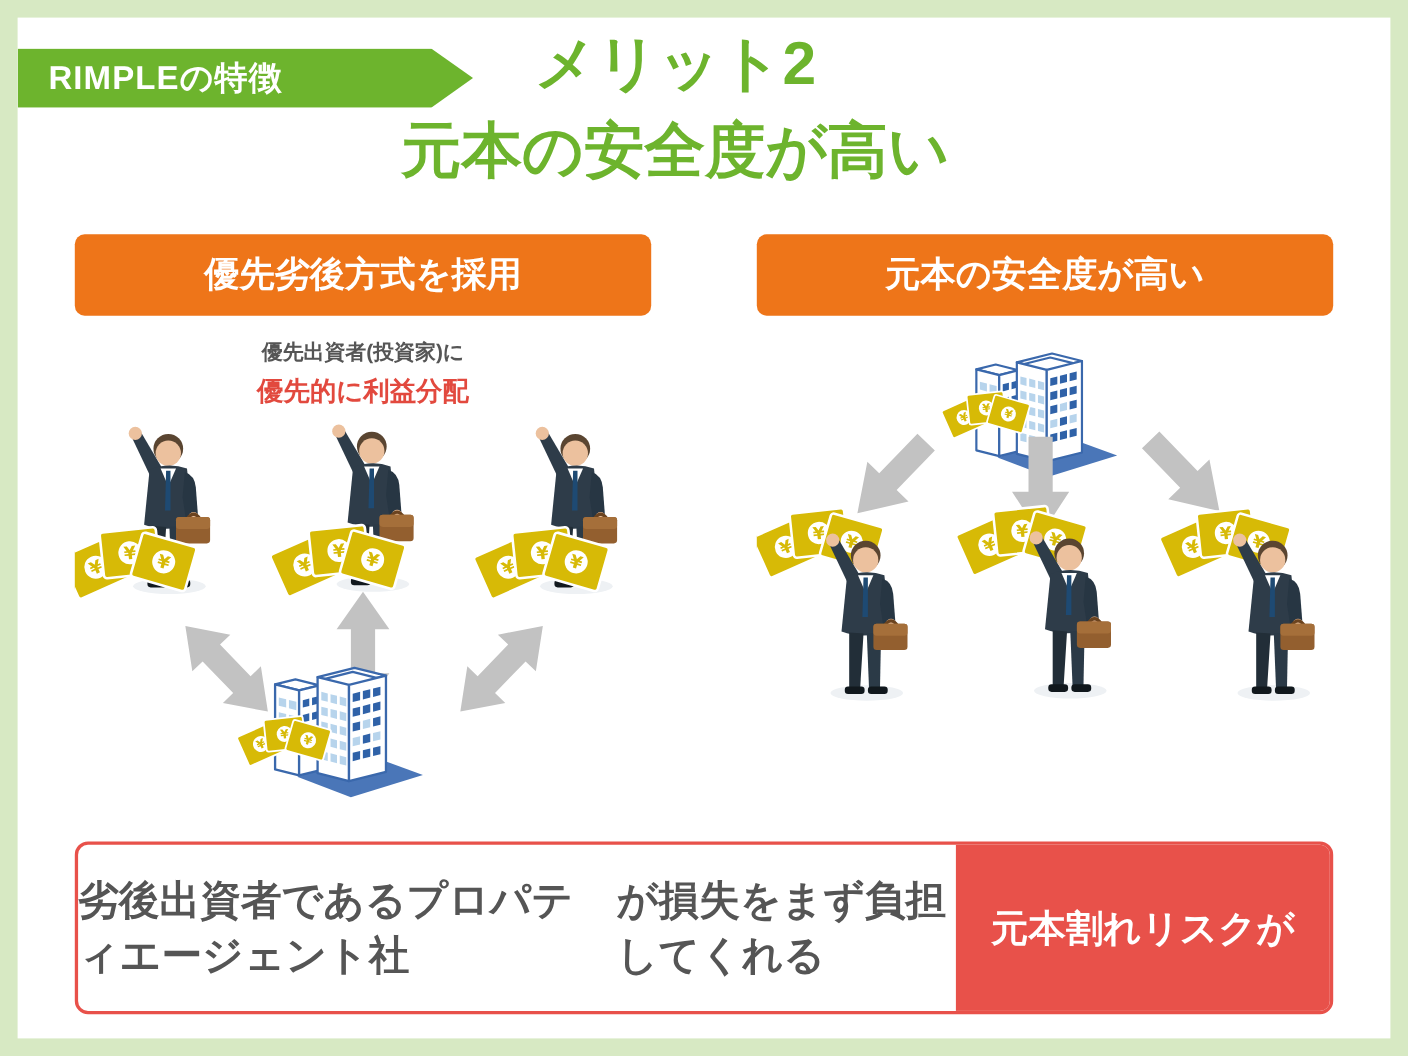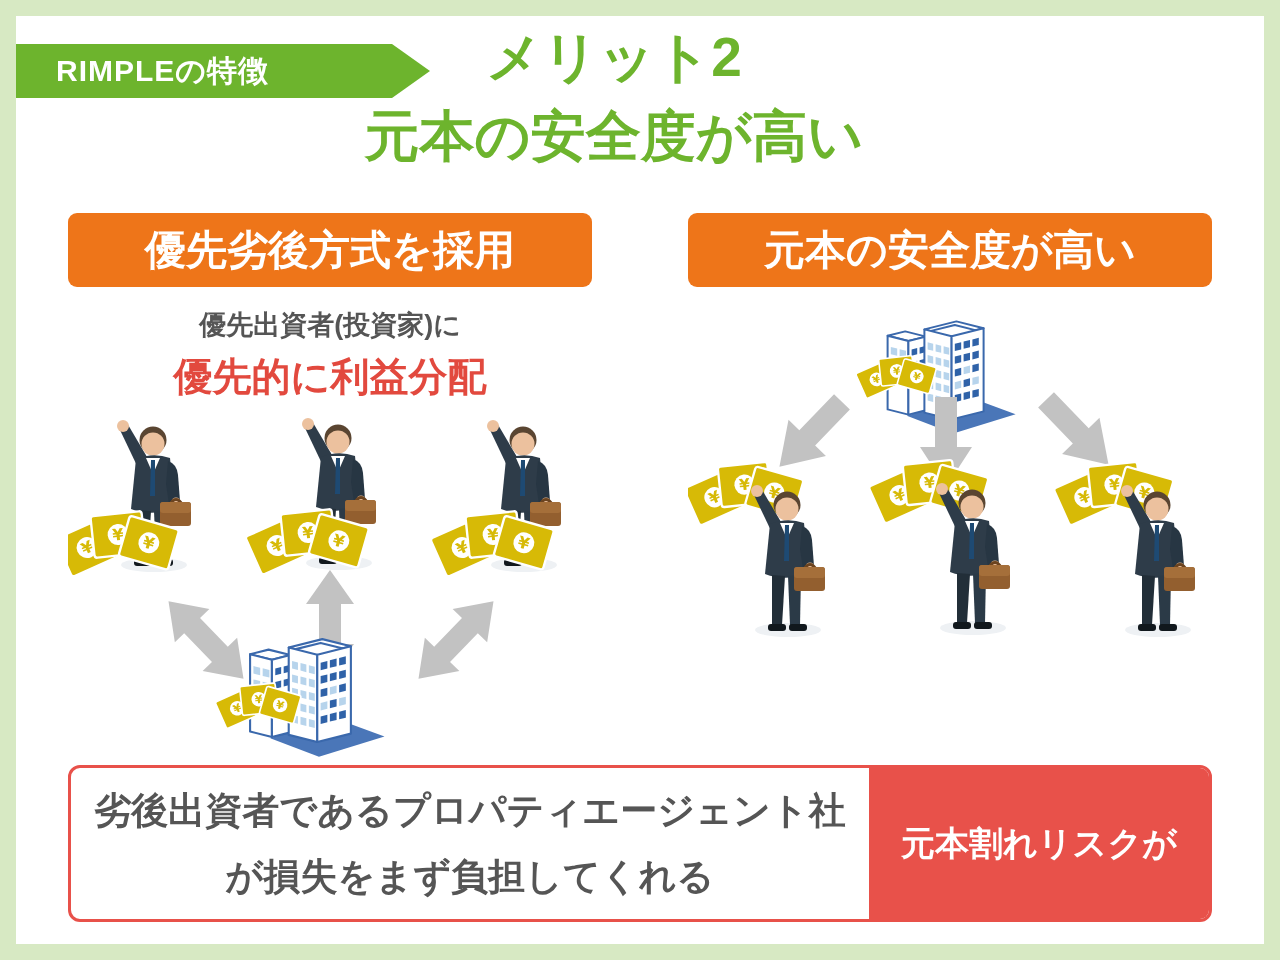--- a/index.html
+++ b/index.html
@@ -8,53 +8,53 @@
     background:var(--frame-green,#d7e9c3);
     font-family:"Liberation Sans","DejaVu Sans",sans-serif;
   }
   .card{position:absolute;inset:16px;background:#ffffff}
 
   
   .badge{
     position:absolute;left:0;top:28px;width:414px;height:54px;
     background:var(--brand-green,#6db42d);
     clip-path:polygon(0 0,376px 0,414px 50%,376px 100%,0 100%);
-    display:flex;align-items:center;padding-left:40px;box-sizing:border-box;
+    display:flex;align-items:center;padding-left:28px;box-sizing:border-box;
   }
   .badge-label{color:#fff;font-size:30px;font-weight:bold;letter-spacing:1px}
 
   
   .title{
     position:absolute;top:2px;left:0;width:100%;text-align:center;
     transform:translateX(-26px);
     color:var(--brand-green,#6db42d);font-weight:bold;font-size:55px;line-height:1.44;
   }
 
   
   .col{position:absolute;top:197px;width:524px}
   .col-left{left:52px}
   .col-right{left:672px}
   .col-header{
     height:74px;background:var(--accent-orange,#ee7519);border-radius:9px;
-    color:#fff;font-size:41px;font-weight:bold;
+    color:#fff;font-size:32px;font-weight:bold;
     display:flex;align-items:center;justify-content:center;
   }
   .note{margin-top:20px;text-align:center;font-weight:bold}
-  .note-l1{font-size:27px;color:var(--text-gray,#555555)}
-  .note-l2{font-size:39px;margin-top:7px;color:var(--alert-red-text,#e2493e)}
+  .note-l1{font-size:19px;color:var(--text-gray,#555555)}
+  .note-l2{font-size:24px;margin-top:7px;color:var(--alert-red-text,#e2493e)}
   .illus{display:block;margin-top:8px;width:524px;height:350px}
 
   
   .banner{
     position:absolute;left:52px;top:749px;width:1144px;height:157px;box-sizing:border-box;
     border:3px solid var(--alert-red,#e8514a);border-radius:12px;overflow:hidden;
     display:flex;background:#fff;
   }
   .banner-left{
-    flex:1;display:flex;flex-direction:column;justify-content:center;align-items:center;gap:16px;
+    flex:1;display:flex;justify-content:center;align-items:center;gap:16px;
     color:var(--text-gray,#555555);font-size:37px;font-weight:bold;
   }
   .banner-right{
     width:340px;background:var(--alert-red,#e8514a);color:#fff;
     display:flex;flex-direction:column;justify-content:center;align-items:center;gap:4px;
     font-size:34px;font-weight:bold;
   }
 
   
   .f-suit{fill:#2e3c49}.f-suit2{fill:#273643}

